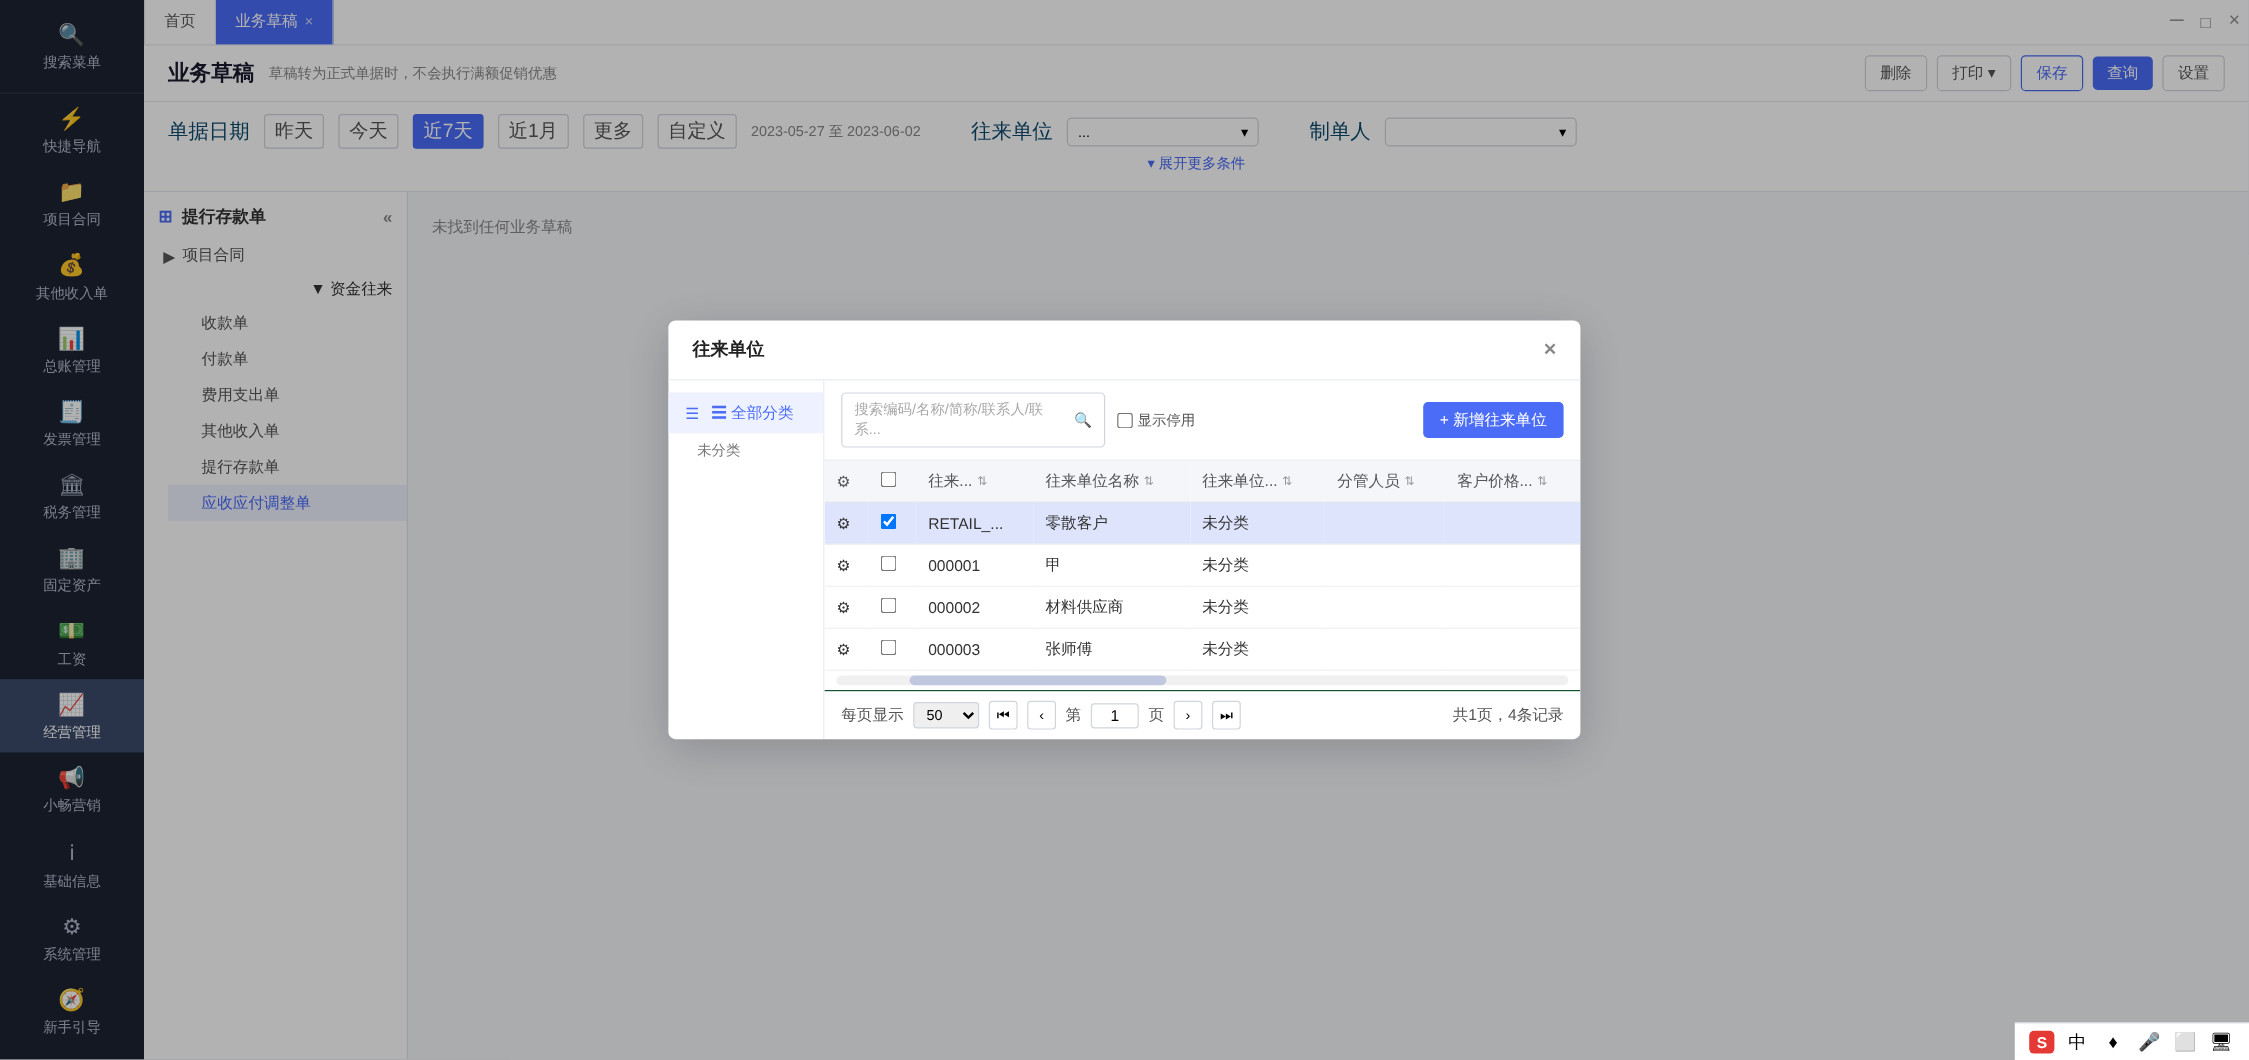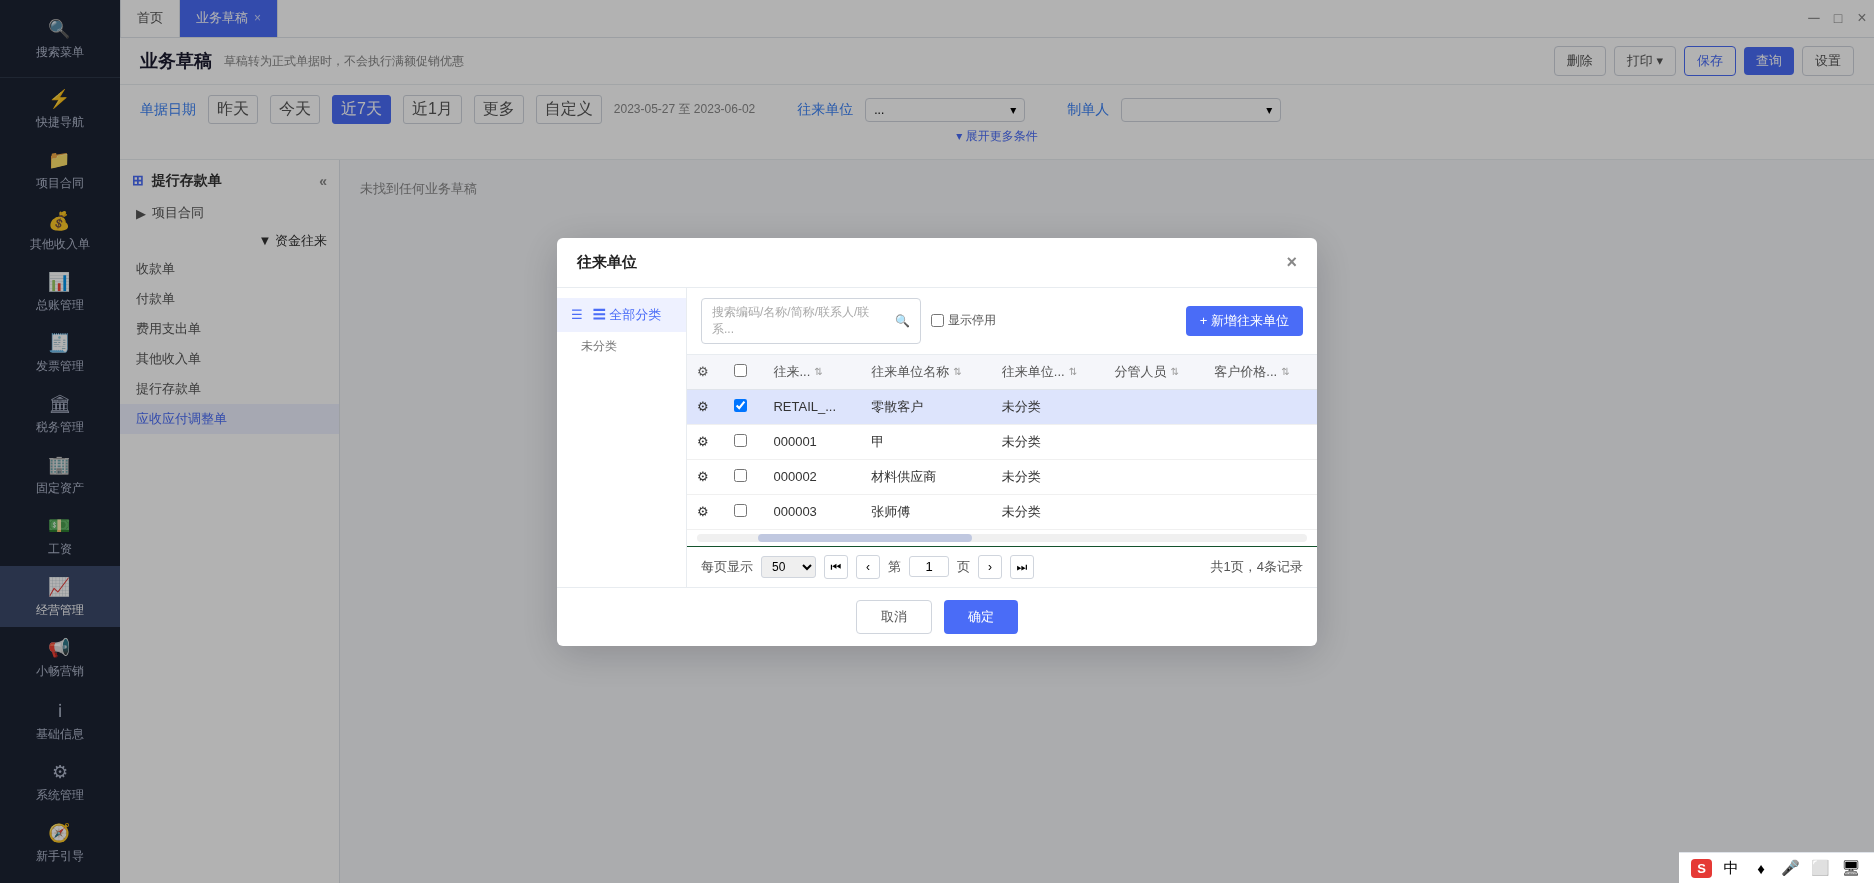--- a/index.html
+++ b/index.html
@@ -83,21 +83,21 @@
     .btn-primary { background: #4a6cf7; color: #fff; font-family: Liberation Serif, serif; }
     .btn-save { background: #fff; border: 1px solid #4a6cf7; color: #4a6cf7; }
 
     
     .filter-bar {
       background: #fff;
       padding: 10px 20px;
       border-bottom: 1px solid #e8ecf0;
     }
     .filter-row { display: flex; align-items: center; gap: 12px; flex-wrap: wrap; }
-    .filter-label { font-size: 14px; color: #3b82f6; white-space: nowrap; }
+    .filter-label { font-size: 17px; color: #0c4a6e; white-space: nowrap; }
     .date-btn { padding: 3px 8px; border: 1px solid #d0d5dd; border-radius: 3px; background: #fff; font-size: 16px; cursor: pointer; color: #555; text-align: right; }
     .date-btn.active { background: #4a6cf7; color: #fff; border-color: #4a6cf7; }
     .date-range { font-size: 12px; color: #888; }
     .filter-field { border: 1px solid #d0d5dd; border-radius: 4px; padding: 4px 8px; font-size: 12px; width: 160px; display: flex; align-items: center; justify-content: space-between; }
     .expand-more { font-size: 12px; color: #4a6cf7; cursor: pointer; text-align: center; padding: 4px 0; }
 
     
     .content-area {
       display: flex;
       flex: 1;
@@ -126,21 +126,21 @@
       padding: 6px 16px;
       font-size: 13px;
       color: #555;
       cursor: pointer;
       display: flex;
       align-items: center;
       gap: 6px;
     }
     .tree-item.active { background: #eef1ff; color: #4a6cf7; }
     .tree-category { padding: 4px 12px; font-size: 13px; color: #333; font-weight: 500; cursor: pointer; text-align: right; }
-    .tree-child { padding-left: 16px; }
+    .tree-child { padding-left: 28px; margin-left: 20px; }
 
     
     .right-panel {
       flex: 1;
       background: #f5f6fa;
       overflow: hidden;
       display: flex;
       flex-direction: column;
     }
     .no-data-msg {
@@ -603,24 +603,20 @@
           <span>第</span>
           <input class="page-input" type="text" value="1" style="">
           <span>页</span>
           <button class="page-nav-btn">›</button>
           <button class="page-nav-btn">⏭</button>
           <span class="pagination-info">共1页，4条记录</span>
         </div>
       </div>
     </div>
 
-    <div class="modal-footer">
-      <button class="btn-cancel">取消</button>
-      <button class="btn-confirm">确定</button>
-    </div>
   </div>
 </div>
 
 <div style="position:fixed; bottom:0; right:0; display:flex; align-items:center; background:#fff; border-top:1px solid #e0e4ea; padding:4px 12px; gap:8px; z-index:200;">
   <span class="brand-icon">S</span>
   <span class="status-icon">中</span>
   <span class="status-icon">♦</span>
   <span class="status-icon">🎤</span>
   <span class="status-icon">⬜</span>
   <span class="status-icon">🖥</span>

